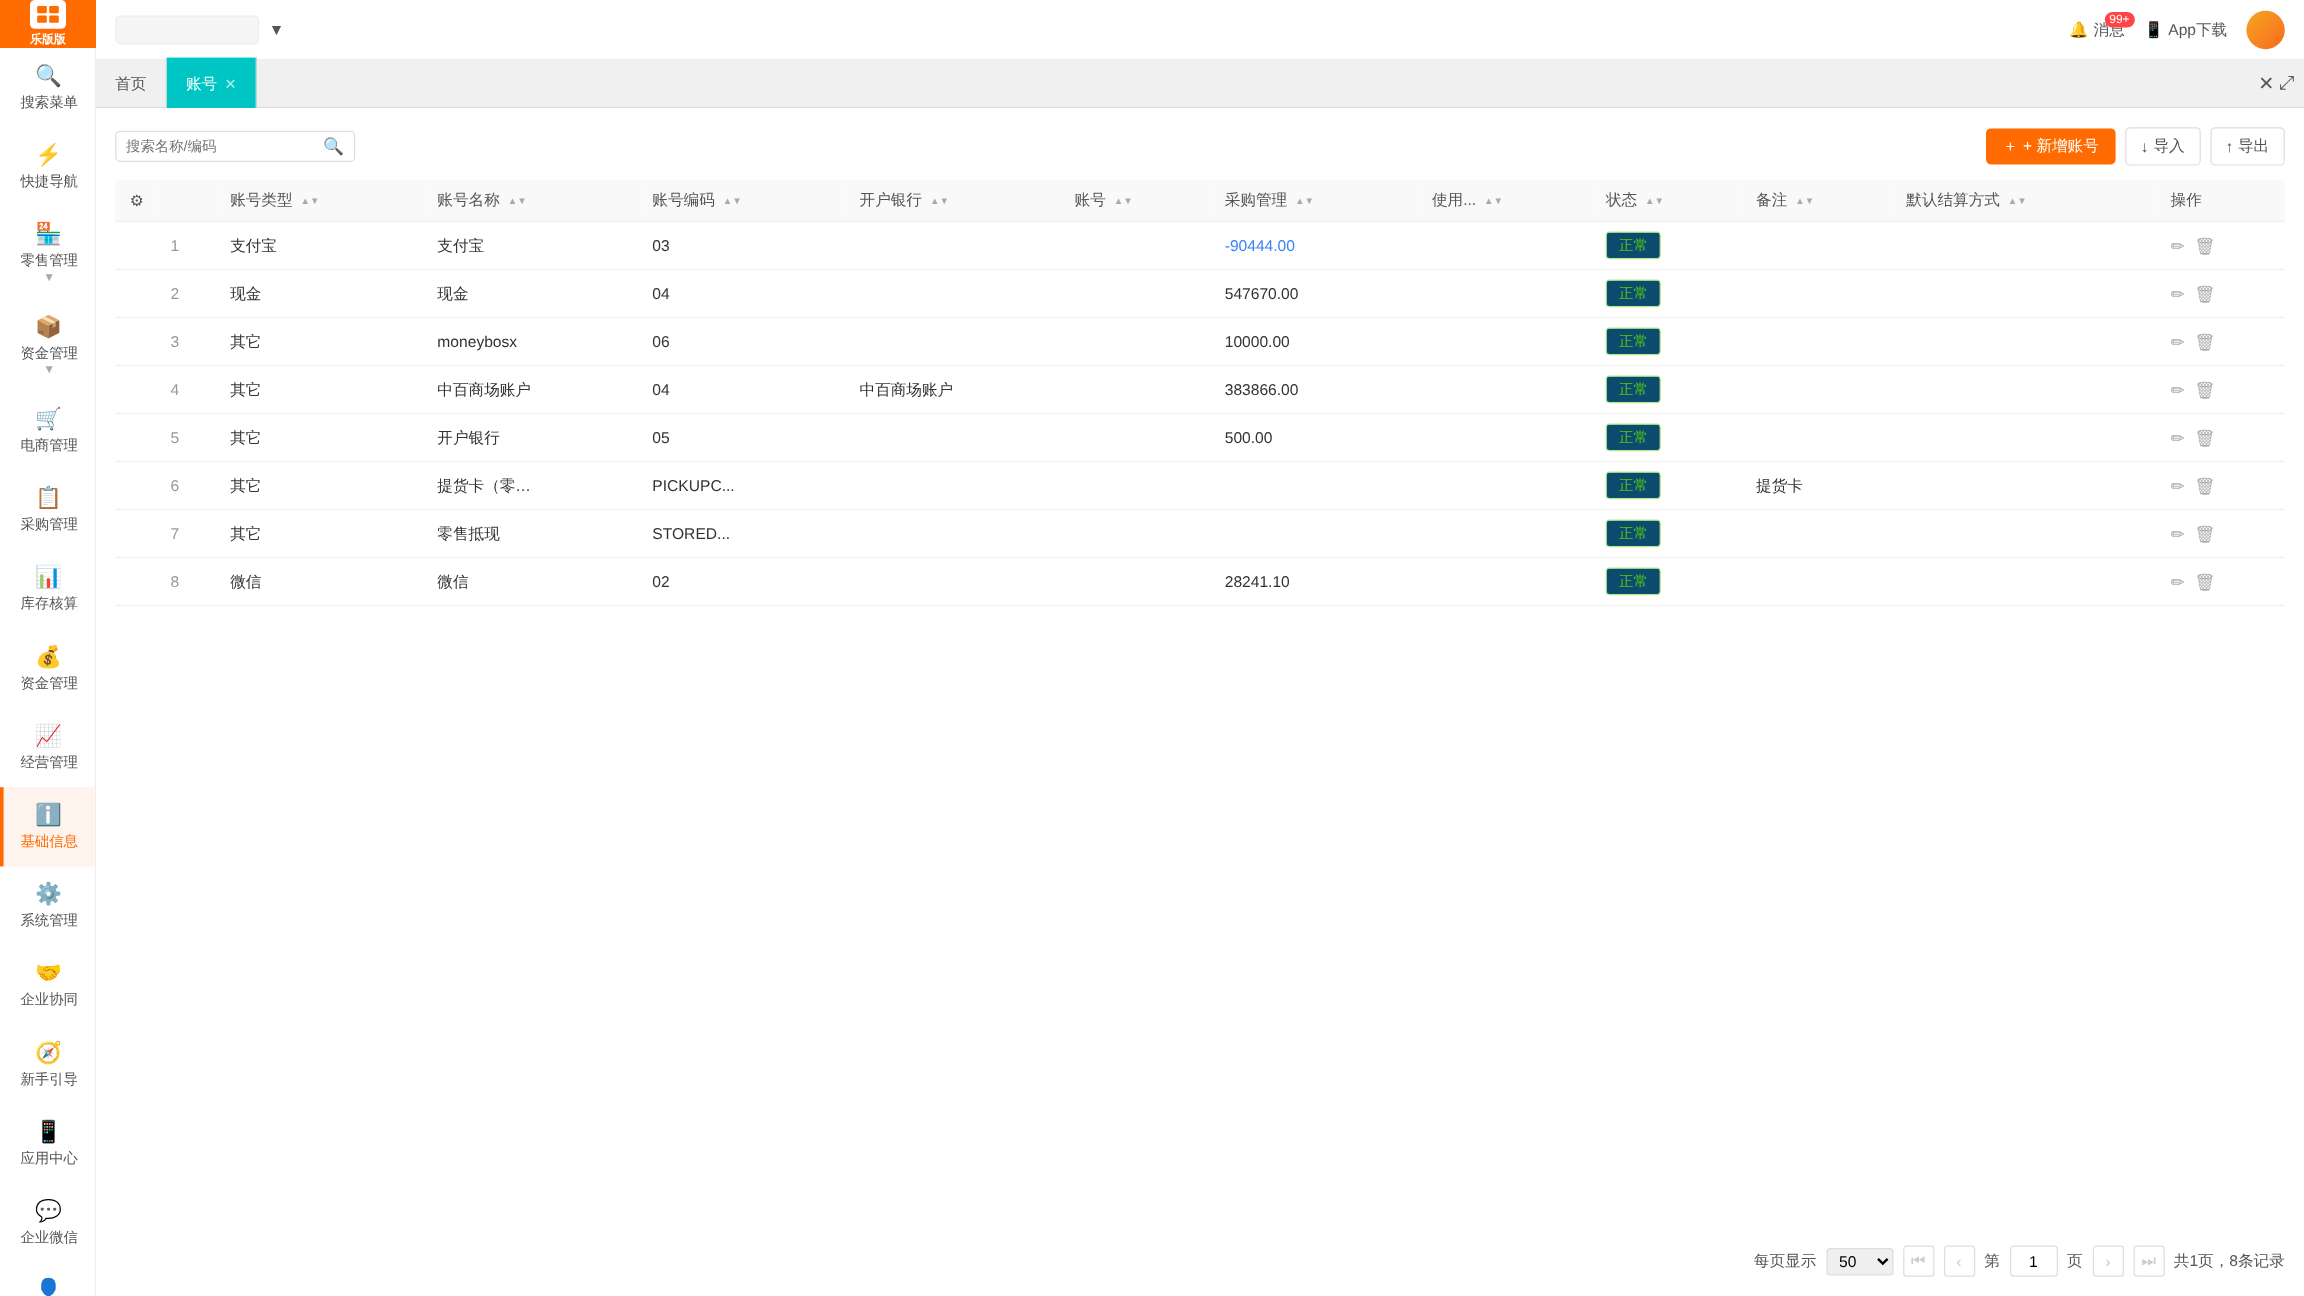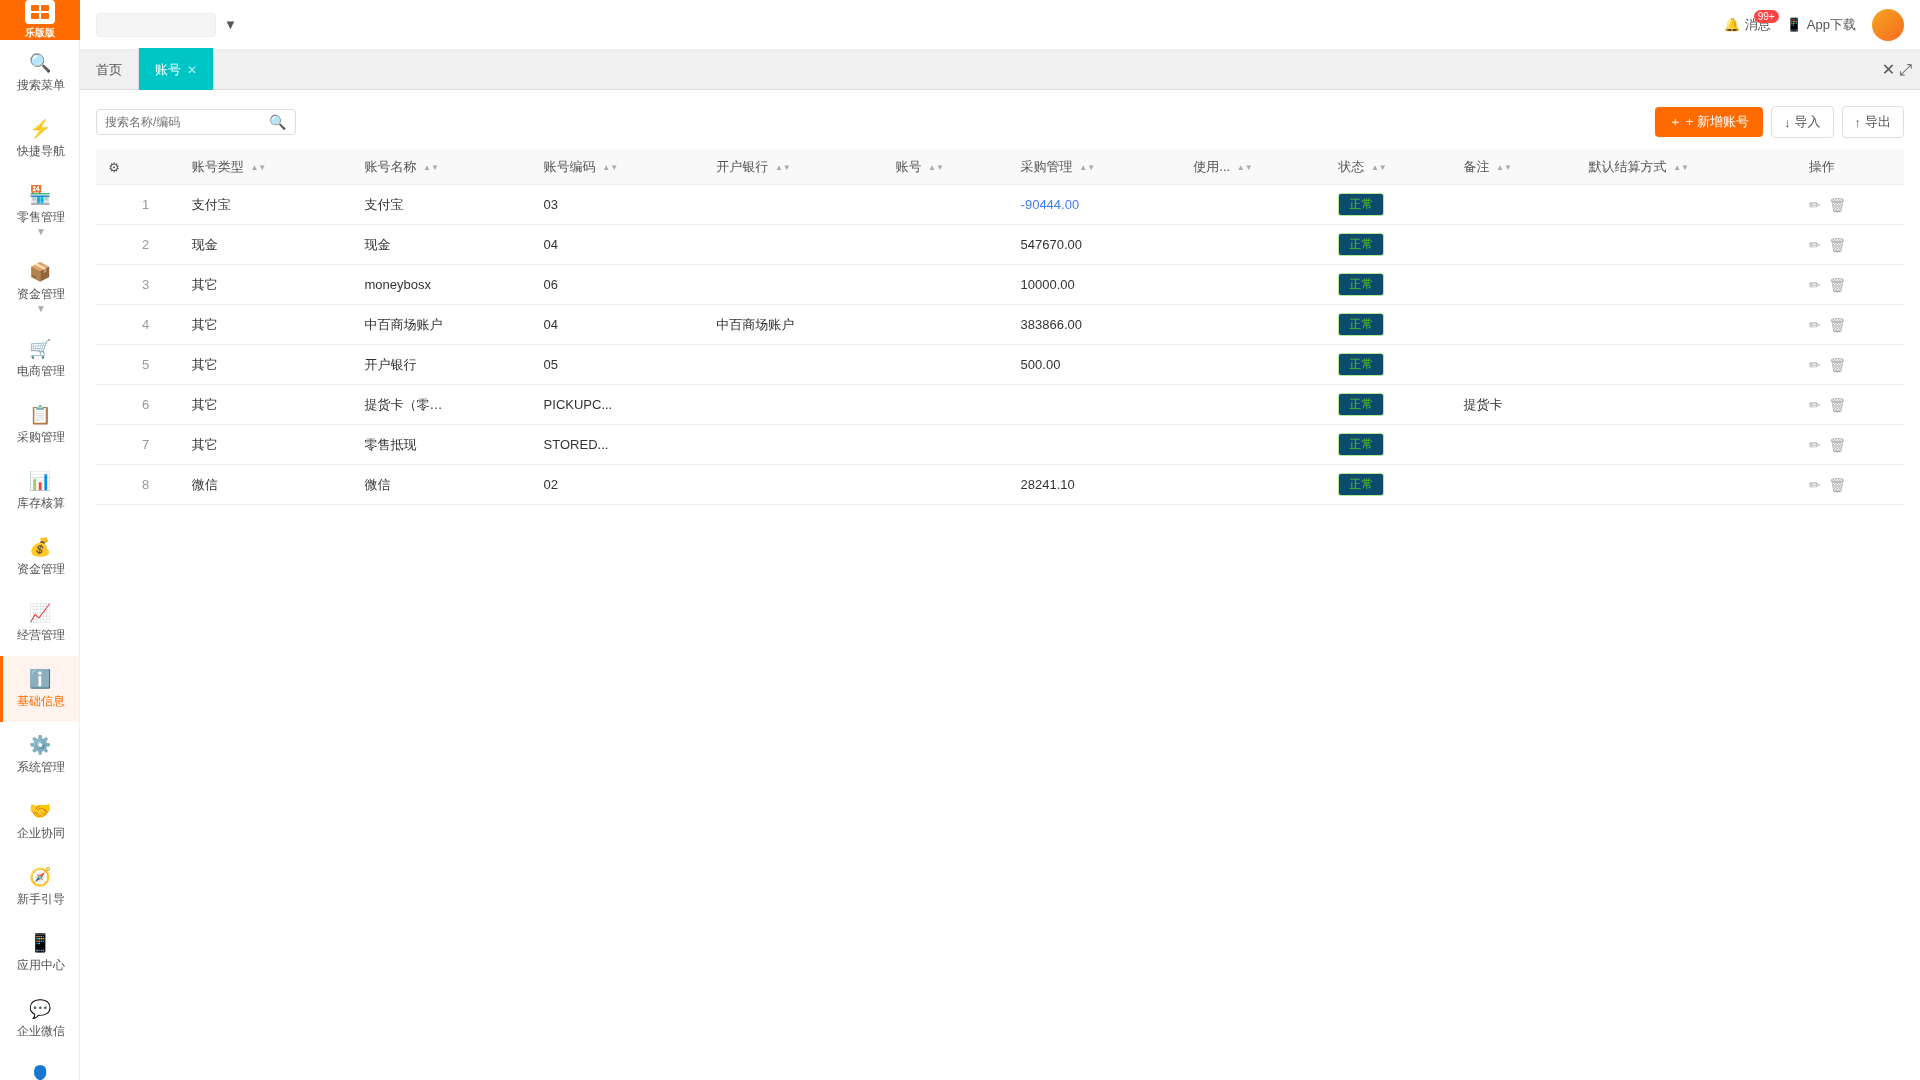--- a/index.html
+++ b/index.html
@@ -613,14 +613,30 @@
         <div class="action-btns">
           <button class="action-btn" title="编辑">✏</button>
           <button class="action-btn" title="删除">🗑</button>
         </div>
       </td>
     </tr>
           </tbody>
       </table>
     </div>
 
+    <div class="pagination">
+      <span>每页显示</span>
+      <select class="page-size-select">
+        <option>50</option>
+        <option>100</option>
+        <option>200</option>
+      </select>
+      <button class="page-btn" disabled="">⏮</button>
+      <button class="page-btn" disabled="">‹</button>
+      <span>第</span>
+      <input class="page-input" type="text" value="1" style="">
+      <span>页</span>
+      <button class="page-btn" disabled="">›</button>
+      <button class="page-btn" disabled="">⏭</button>
+      <span>共1页，8条记录</span>
+    </div>
   </div>
 </div>
 
 </body></html>

